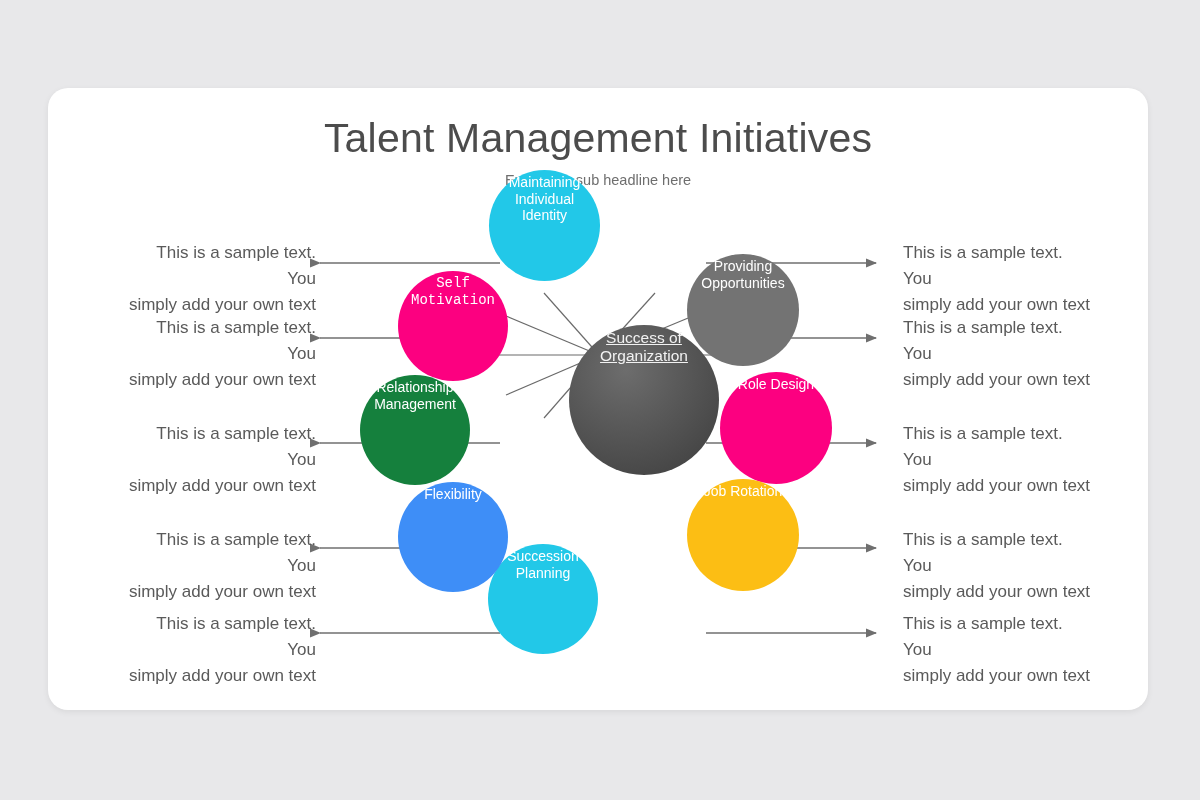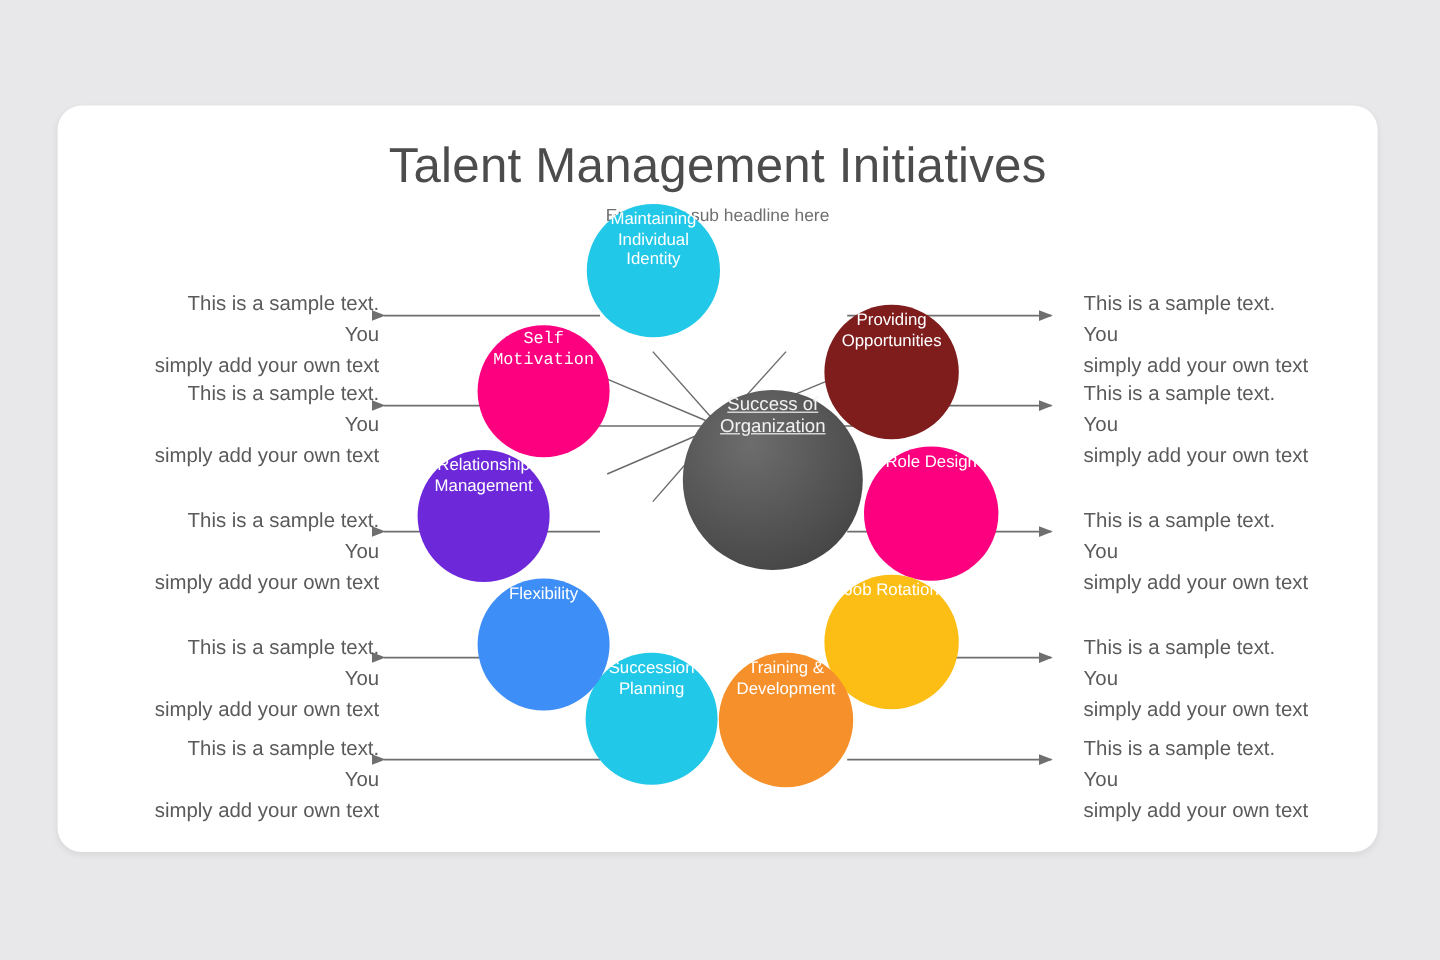--- a/index.html
+++ b/index.html
@@ -160,45 +160,42 @@
           <span>Success of</span>
           <span>Organization</span>
         </span>
       </div>
 
       <div class="node spoke" style="left:441px; top:82px; width:111px; height:111px; background:#22c8e8;">
         <span>Maintaining Individual Identity</span>
       </div>
 
 
-      <div class="node spoke" style="left:639px; top:166px; width:112px; height:112px; background:#7f1d1d;">
+      <div class="node spoke" style="left:639px; top:166px; width:112px; height:112px; background:#737373;">
         <span>Providing Opportunities</span>
       </div>
 
       <div class="node spoke" style="left:672px; top:284px; width:112px; height:112px; background:#fc0080;">
         <span>Role Design</span>
       </div>
 
       <div class="node spoke" style="left:639px; top:391px; width:112px; height:112px; background:#fcbe14;">
         <span>Job Rotation</span>
       </div>
 
-      <div class="node spoke" style="left:551px; top:456px; width:112px; height:112px; background:#f5902a;">
-        <span>Training &amp; Development</span>
-      </div>
 
       <div class="node spoke" style="left:440px; top:456px; width:110px; height:110px; background:#22c8e8;">
         <span>Succession Planning</span>
       </div>
 
       <div class="node spoke" style="left:350px; top:394px; width:110px; height:110px; background:#3e8ef7;">
         <span>Flexibility</span>
       </div>
 
-      <div class="node spoke" style="left:300px; top:287px; width:110px; height:110px; background:#6d28d9;">
+      <div class="node spoke" style="left:312px; top:287px; width:110px; height:110px; background:#15803d;">
         <span>Relationship Management</span>
       </div>
 
       <div class="node spoke" style="left:350px; top:183px; width:110px; height:110px; background:#fc0080;font-family:Liberation Mono, monospace;">
         <span>Self Motivation</span>
       </div>
 
       <div class="side-text left" style="left:78px; top:152px;">
         <div>This is a sample text. You</div>
         <div>simply add your own text</div>

